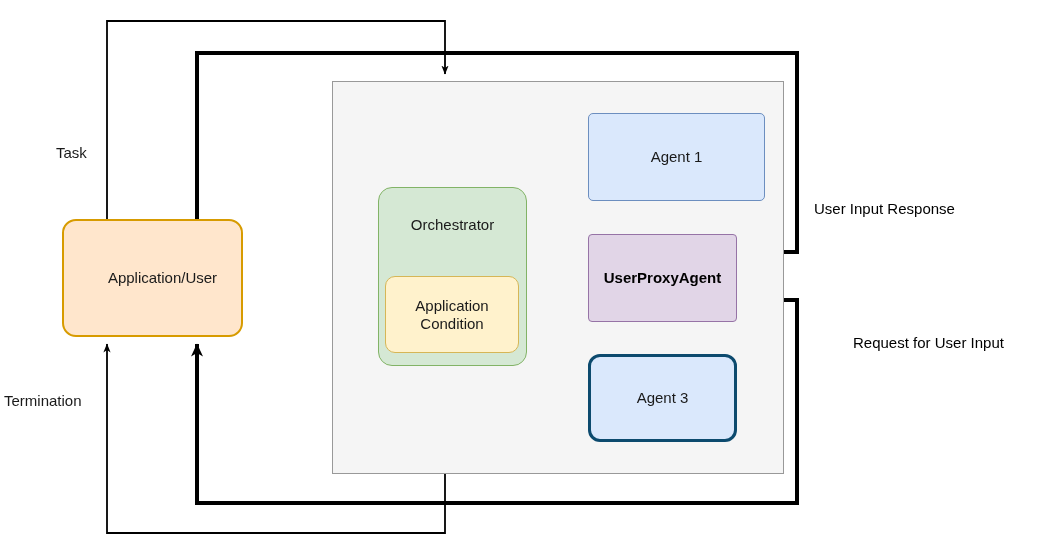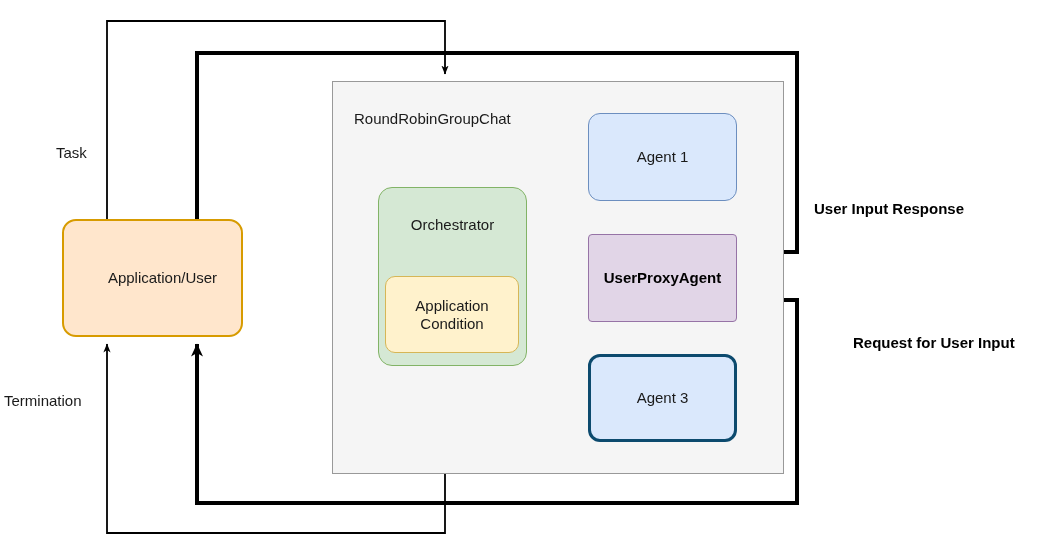--- a/index.html
+++ b/index.html
@@ -79,25 +79,25 @@
     background: #fff2cc;
     border: 1px solid #d6b656;
     border-radius: 10px;
     font-size: 15px;
     color: #1a1a1a;
   }
   
   #agent1 {
     left: 588px;
     top: 113px;
-    width: 149px;
+    width: 177px;
     height: 88px;
     background: #dae8fc;
     border: 1px solid #6c8ebf;
-    border-radius: 12px;
+    border-radius: 5px;
     font-size: 15px;
     color: #1a1a1a;
   }
   
   #userproxy {
     left: 588px;
     top: 234px;
     width: 149px;
     height: 88px;
     background: #e1d5e7;
@@ -134,21 +134,21 @@
     padding-left: 20px;
   }
   
   .edge-label {
     position: absolute;
     font-size: 15px;
     color: #1a1a1a;
     white-space: nowrap;
   }
   .edge-label.bold {
-    font-weight: bold;
+    font-weight: normal;
     color: #000000;
   }
   #label-task { left: 56px; top: 144px; }
   #label-taskresult { left: 4px; top: 392px; }
   #label-uir { left: 814px; top: 200px; }
   #label-rfui { left: 814px; top: 334px; margin-left: 39px; }
 </style>
 </head>
 <body>
 
@@ -174,21 +174,20 @@
 
     <path d="M527,233 L557,233 L557,157 L581,157" fill="none" stroke="#000000" stroke-width="1.8" marker-end="url(#arrow-thin)"></path>
 
     <path d="M527,278 L581,278" fill="none" stroke="#000000" stroke-width="1.8" marker-end="url(#arrow-thin)"></path>
 
     <path d="M527,322 L557,322 L557,398 L581,398" fill="none" stroke="#000000" stroke-width="1.8" marker-end="url(#arrow-thin)"></path>
   </svg>
 
   <div class="node" id="group-container"></div>
 
-  <div id="group-title">RoundRobinGroupChat</div>
 
   <div class="node" id="orchestrator">
     <span class="node-label">Orchestrator</span>
   </div>
 
   <div class="node" id="termination">
     <span class="node-label">Application
 Condition</span>
   </div>
 

